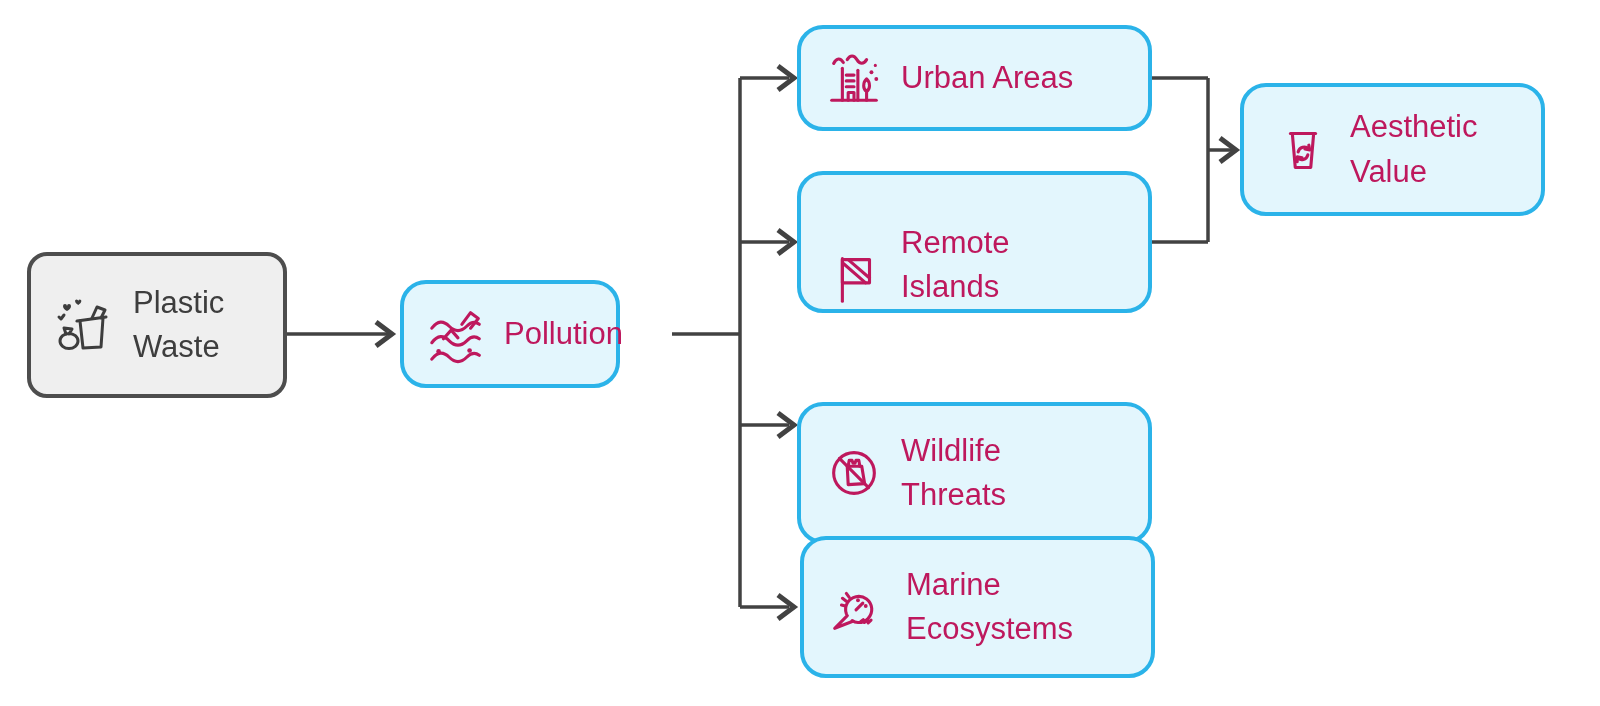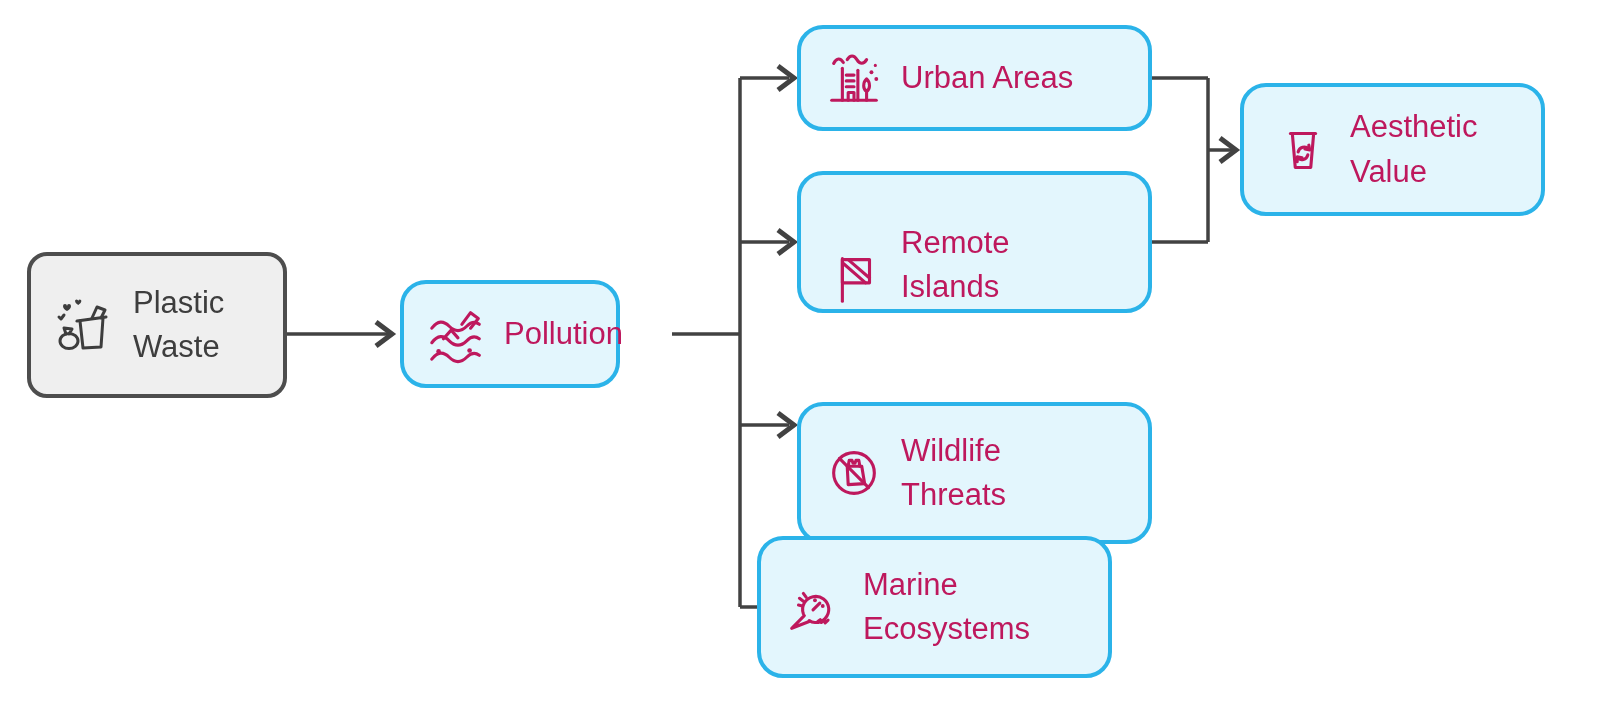--- a/index.html
+++ b/index.html
@@ -43,21 +43,21 @@
     font-weight: 400;
     white-space: normal;
   }
   .label.w2 { max-width: 190px; }
   
   #n-plastic   { left: 27px;   top: 252px; width: 260px; height: 146px; border-radius: 20px; }
   #n-pollution { left: 400px;  top: 280px; width: 220px; height: 108px; }
   #n-urban     { left: 797px;  top: 25px;  width: 355px; height: 106px; }
   #n-remote    { left: 797px;  top: 171px; width: 355px; height: 142px; align-items: flex-end; }
   #n-wildlife  { left: 797px;  top: 354px; width: 355px; height: 142px; margin-top: 48px; }
-  #n-marine    { left: 757px;  top: 536px; width: 355px; height: 142px; gap: 18px; }
+  #n-marine    { left: 800px;  top: 536px; width: 355px; height: 142px; gap: 18px; }
   #n-aesthetic { left: 1240px; top: 83px;  width: 305px; height: 133px; padding-left: 28px; }
 </style>
 </head>
 <body>
 
 <div id="canvas">
 
   <svg id="edges" viewBox="0 0 1600 706" xmlns="http://www.w3.org/2000/svg">
     <g stroke="#424242" stroke-width="3.5" fill="none">
       <g>

